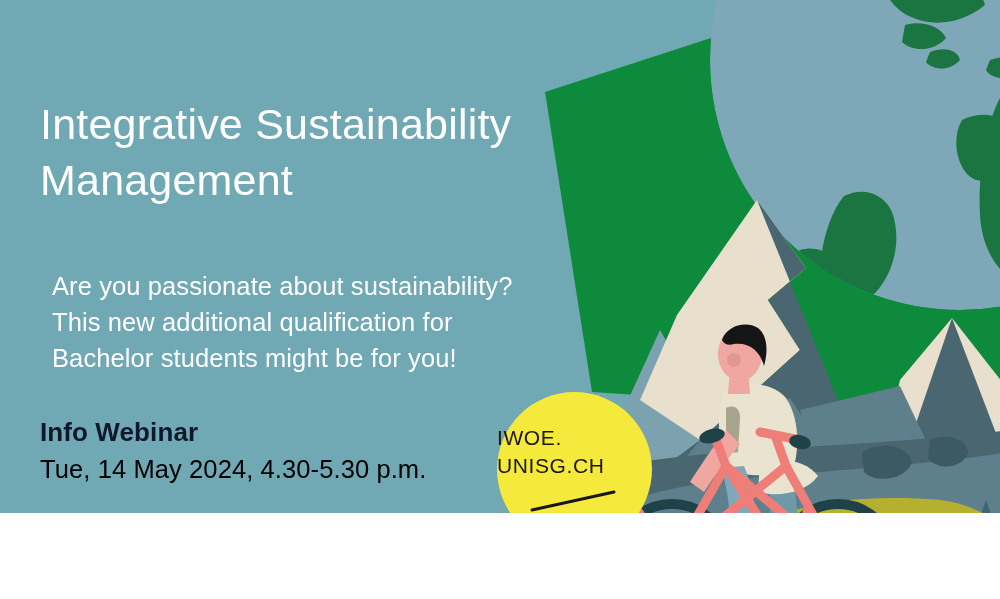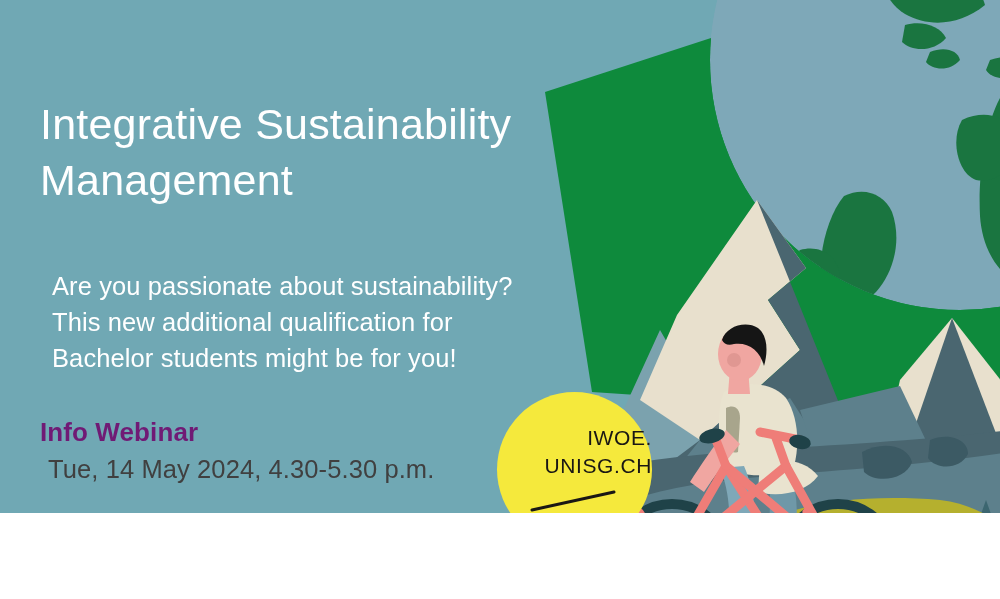--- a/index.html
+++ b/index.html
@@ -68,48 +68,48 @@
     left: 40px;
     top: 416px;
     width: 480px;
   }
   #event-heading {
     margin: 0;
     font-size: 26px;
     line-height: 1.30;
     font-weight: 700;
     letter-spacing: 0.1px;
-    color: #701a75;
+    color: #0f172a;
   }
   #event-datetime {
-    margin: 3px 0 0 8px;
+    margin: 3px 0 0 0;
     font-size: 25.5px;
     line-height: 1.30;
     font-weight: 300;
     letter-spacing: 0.1px;
-    color: #404040;
+    color: #000000;
   }
 
   
   #badge {
     position: absolute;
     left: 497px;
     top: 392px;
     width: 155px;
     height: 155px;
     border-radius: 50%;
     background: #f5e93c;
     z-index: 6;
   }
   #badge-text {
     position: absolute;
     left: 0;
     top: 32px;
     width: 155px;
-    text-align: right;
+    text-align: left;
     font-size: 21px;
     line-height: 1.35;
     font-weight: 400;
     letter-spacing: 0.6px;
     color: #191714;
     white-space: pre-line;
   }
   #badge-rule {
     position: absolute;
     left: 33px;

